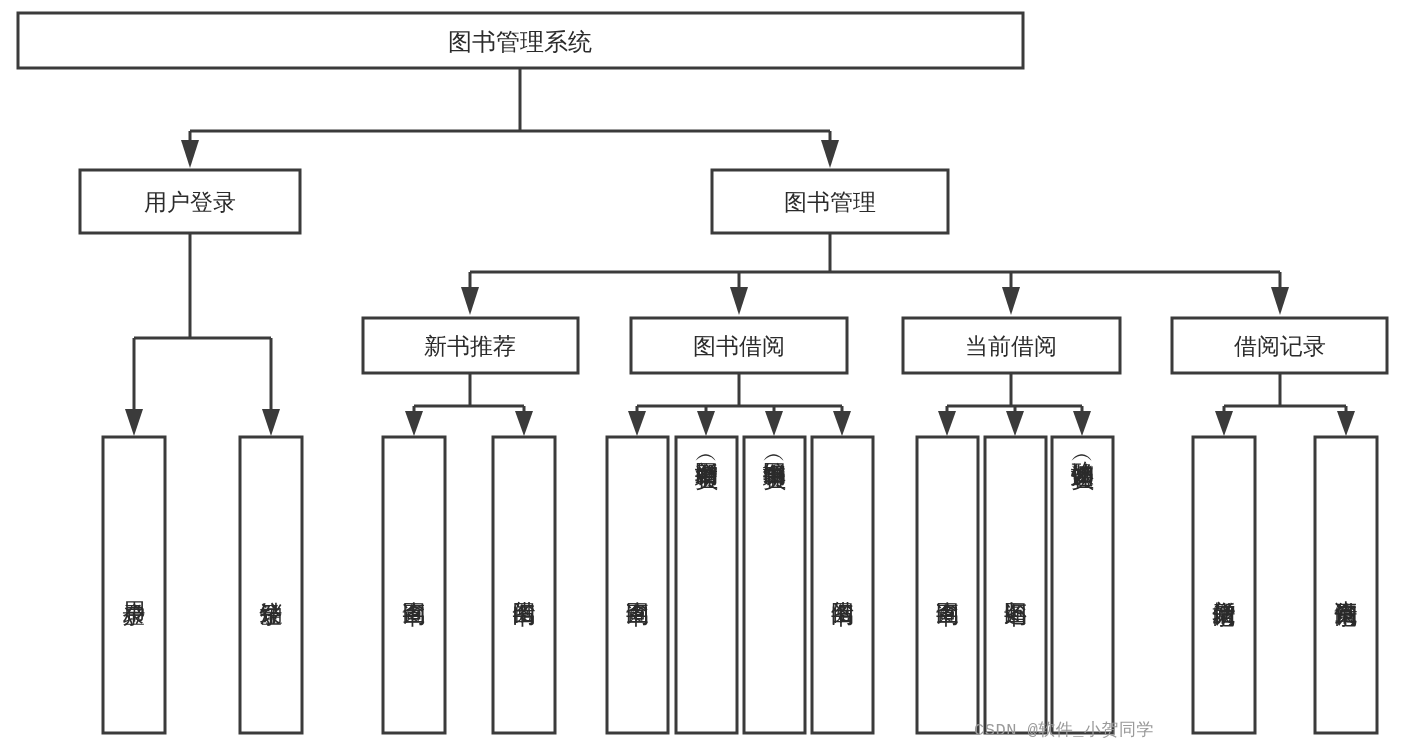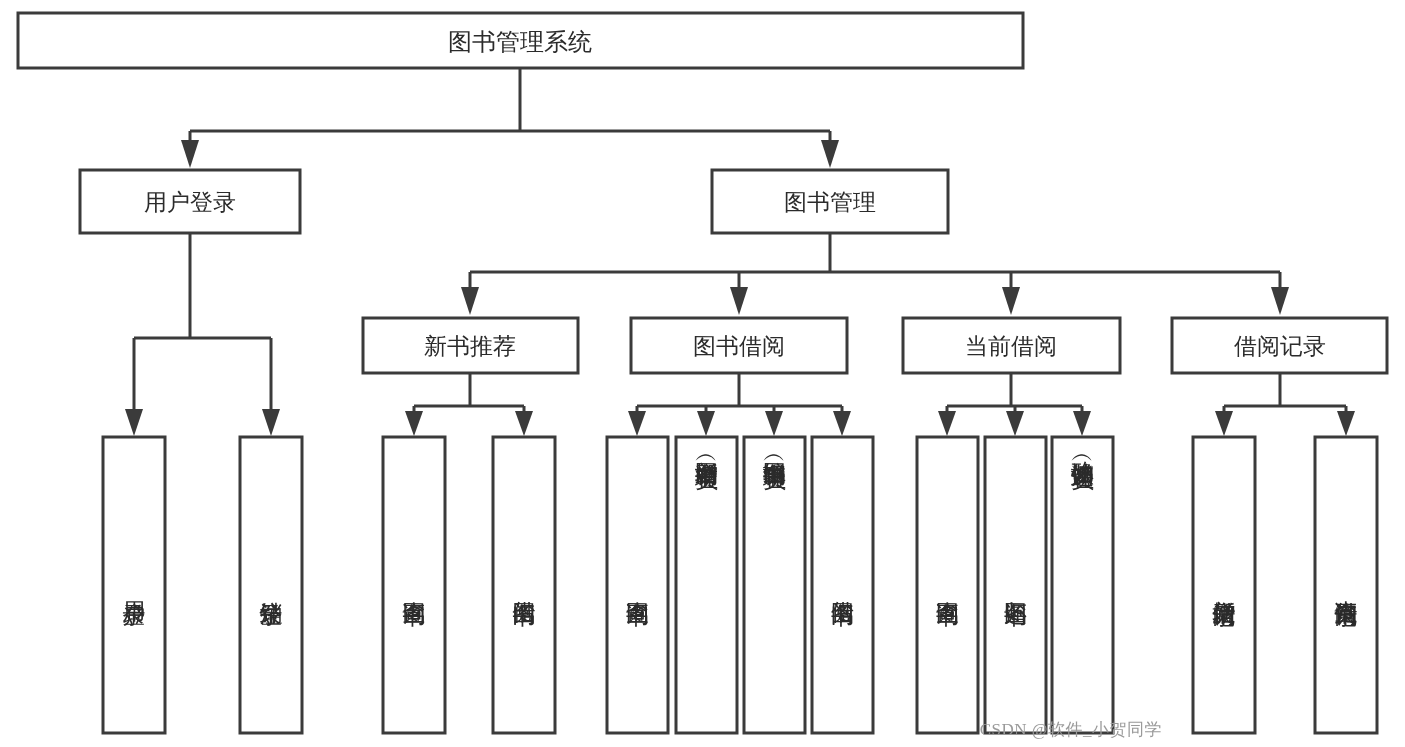--- a/index.html
+++ b/index.html
@@ -70,23 +70,23 @@
     font-family: "Liberation Sans", "DejaVu Sans", sans-serif;
     font-size: 23px;
     line-height: 1.18;
     color: #2b2b2b;
     letter-spacing: 1px;
     white-space: nowrap;
     text-align: center;
   }
   .watermark {
     position: absolute;
-    right: 12px;
+    right: 20px;
     bottom: 6px;
-    font-family: Liberation Serif, serif;
+    font-family: Liberation Mono, monospace;
     font-size: 17px;
     color: #9a9a9a;
     letter-spacing: 0.5px;
     white-space: nowrap;
   }
 </style>
 </head>
 <body>
 
 <div id="diagram-root">

